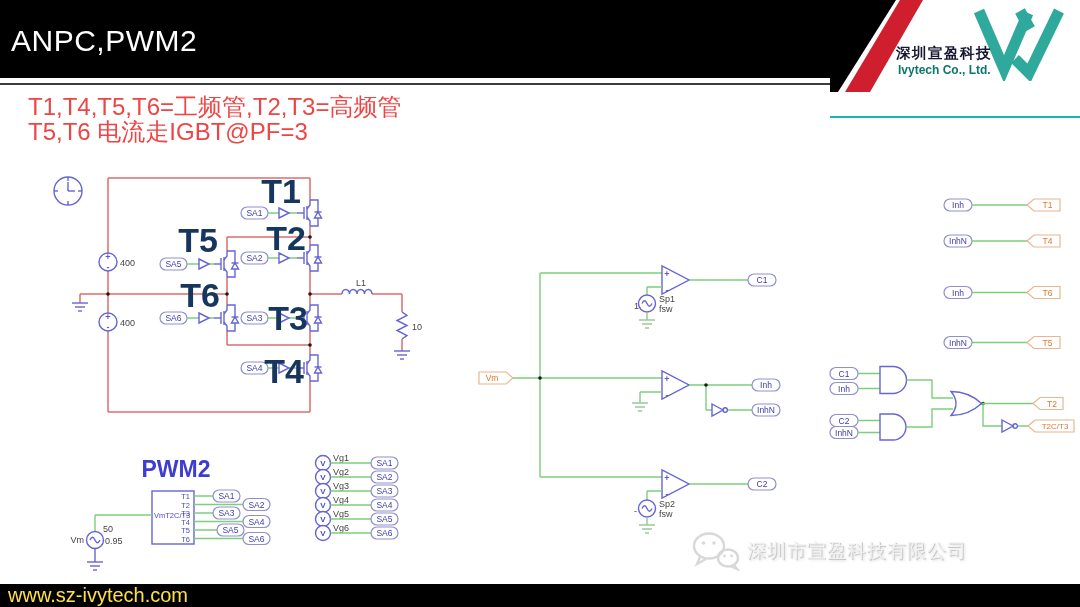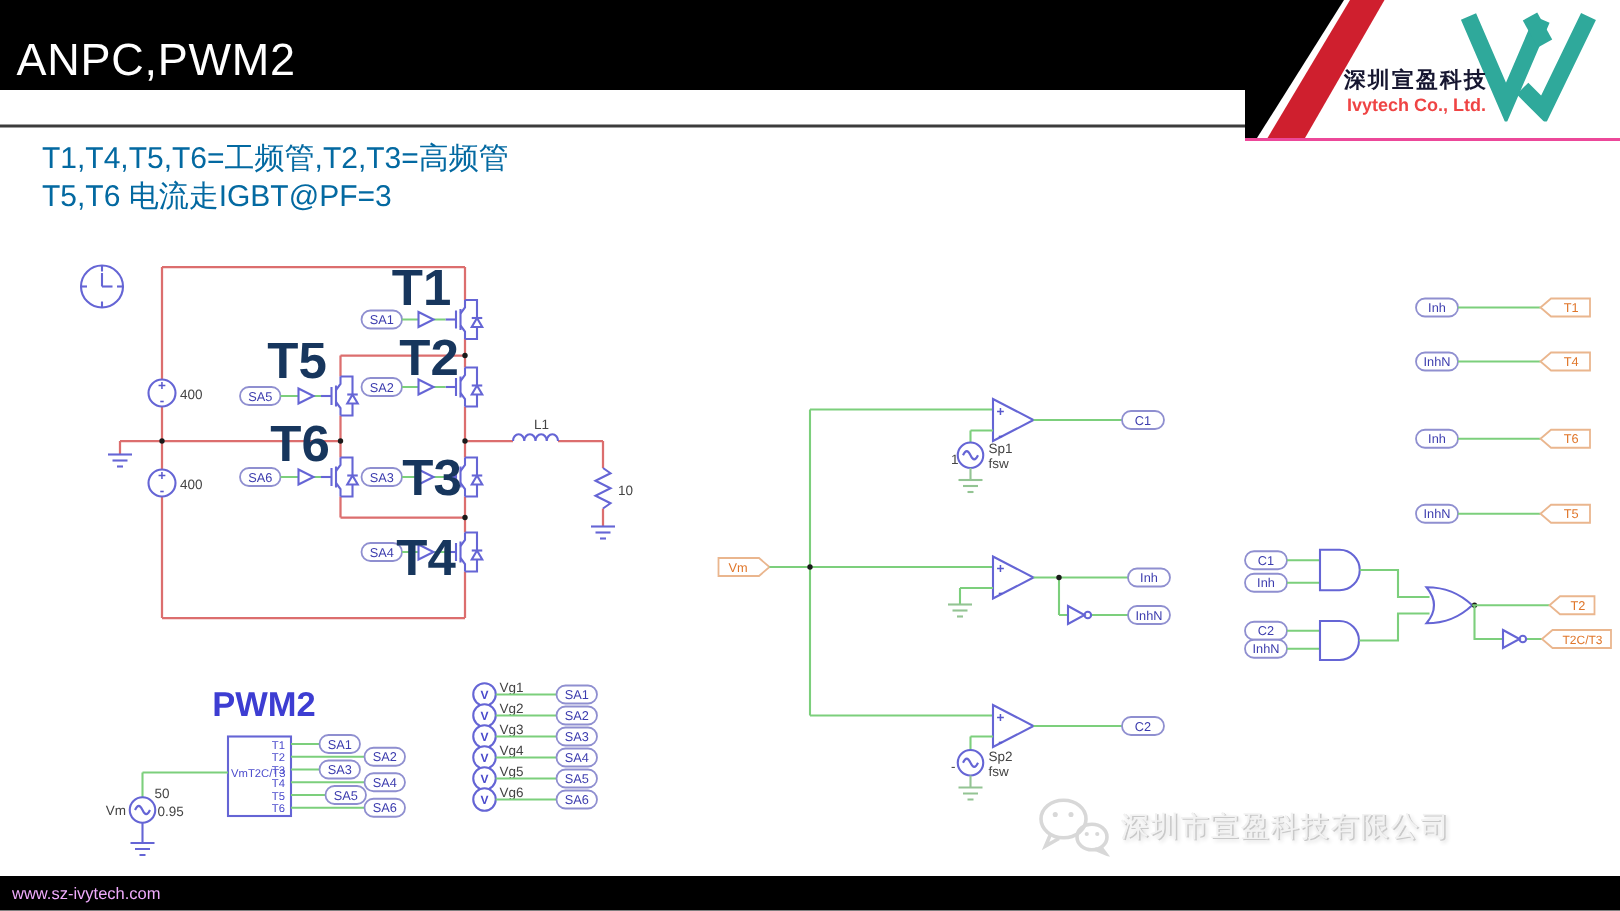--- a/index.html
+++ b/index.html
@@ -1,42 +1,42 @@
 <!DOCTYPE html>
 <html><head>
 <meta charset="utf-8">
 <style>
   html,body{margin:0;padding:0;background:#fff;}
   body{width:1080px;height:607px;position:relative;overflow:hidden;
        font-family:"Liberation Sans",sans-serif;}
   .stage{position:absolute;left:0;top:0;width:1080px;height:607px;background:#fff;}
 
   
-  .header{position:absolute;left:0;top:0;width:1080px;height:60px;background:#000;z-index:3;}
+  .header{position:absolute;left:0;top:0;width:1080px;height:78px;background:#000;z-index:3;}
   .title{position:absolute;left:11px;top:24px;color:#fff;font-size:30px;font-weight:500;letter-spacing:.5px;}
   .header-line{position:absolute;left:0;top:83px;width:1080px;height:2px;background:#3c3c3c;z-index:2;}
-  .logo-box{position:absolute;left:830px;top:0;width:250px;height:94px;background:#fff;z-index:4;
-            box-sizing:border-box;border-bottom:2px solid #ec4899;}
+  .logo-box{position:absolute;left:830px;top:0;width:250px;height:118px;background:#fff;z-index:4;
+            box-sizing:border-box;border-bottom:2px solid #14b8a6;}
   .logo-stripes{position:absolute;left:0;top:0;}
   .logo-cn{position:absolute;left:66px;top:44px;font-size:14.5px;font-weight:bold;color:#161630;letter-spacing:1.5px;}
-  .logo-en{position:absolute;left:68px;top:63px;font-size:12px;font-weight:bold;color:#ef4444;}
+  .logo-en{position:absolute;left:68px;top:63px;font-size:12px;font-weight:bold;color:#0f766e;}
   .logo-mark{position:absolute;left:142px;top:3px;}
 
   
-  .subtitle{position:absolute;left:28px;top:94px;font-size:20px;color:#0369a1;line-height:25px;z-index:1;}
+  .subtitle{position:absolute;left:28px;top:94px;font-size:24px;color:#ef4444;line-height:25px;z-index:1;}
 
   
   .watermark{position:absolute;left:692px;top:531px;display:flex;align-items:center;gap:7px;z-index:1;}
   .watermark span{font-size:19px;color:#f2f2f2;letter-spacing:1px;
                   text-shadow:1px 1px 0 #c9c9c9,2px 2px 3px #d9d9d9;}
 
   
   .footer{position:absolute;left:0;top:584px;width:1080px;height:23px;background:#000;z-index:3;
           display:flex;align-items:center;}
-  .footer span{color:#f0abfc;font-size:11px;margin-left:8px;}
+  .footer span{color:#fde047;font-size:20px;margin-left:8px;}
 
   
   .schematic{position:absolute;left:0;top:0;z-index:1;}
   .w-red{stroke:#dc6e6e;stroke-width:1.5;fill:none;}
   .w-grn{stroke:#7ccf7c;stroke-width:1.4;fill:none;}
   .cmp{stroke:#6565d5;stroke-width:1.4;fill:none;}
   .cmp-f{stroke:#6565d5;stroke-width:1.4;fill:#fff;}
   .gnd-g{stroke:#93c493;stroke-width:1.4;fill:none;}
   .dot{fill:#1a1a1a;stroke:none;}
   text{stroke:none;}

